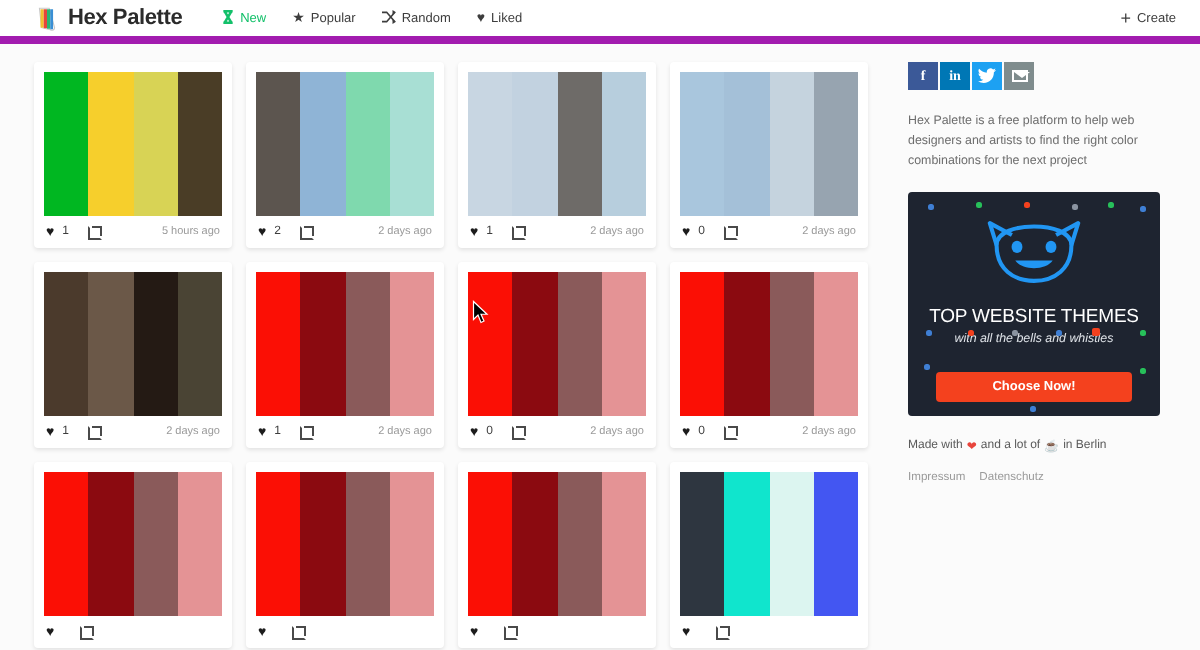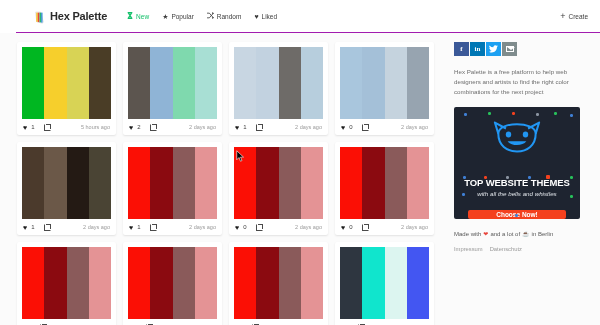--- a/index.html
+++ b/index.html
@@ -6,29 +6,28 @@
   html, body {
     width: 600px; height: 325px;
     overflow: hidden;
     background: #ffffff;
     font-family: "Liberation Sans", sans-serif;
     -webkit-font-smoothing: antialiased;
   }
 
   
   .header {
-    height: 33px;
+    height: 22px;
     background: #ffffff;
-    border-bottom: 1px solid #a21caf;
+    border-bottom: 4px solid #a21caf;
     display: flex;
     align-items: center;
     padding: 0 12px 0 17px;
     position: relative;
     z-index: 10;
-    margin-left: 16px;
   }
   .brand { display: flex; align-items: center; gap: 4px; }
   .logo-icon { width: 13px; height: 13px; position: relative; display: block; }
   .brand-name {
     font-size: 11px; font-weight: bold; color: #2b2b2b;
     letter-spacing: -0.2px;
   }
   .nav { display: flex; align-items: center; gap: 13px; margin-left: 20px; }
   .nav-item {
     display: flex; align-items: center; gap: 3px;
@@ -133,22 +132,22 @@
     width: 126px; height: 112px;
     background: #1e2430; border-radius: 2px;
     position: relative; overflow: hidden;
     display: flex; flex-direction: column;
     align-items: center; cursor: pointer;
     margin-bottom: 11px;
   }
   .ad-dot { position: absolute; width: 2.5px; height: 2.5px; border-radius: 50%; }
   .ad-cat { margin-top: 13px; }
   .ad-title {
-    color: #ffffff; font-size: 9.5px; font-weight: bold;
-    letter-spacing: -0.1px; margin-top: 19px;
+    color: #ffffff; font-size: 9.5px; font-weight: normal;
+    letter-spacing: -0.1px; margin-top: 5px;
   }
   .ad-sub {
     color: #dfe3e8; font-size: 6.2px; margin-top: 2px;
     font-style: italic;
   }
   .ad-cta {
     margin-top: 13px; width: 98px; height: 15px;
     background: #f4411e; border-radius: 2px;
     display: flex; align-items: center; justify-content: center;
     color: #ffffff; font-size: 6.5px; font-weight: bold;

